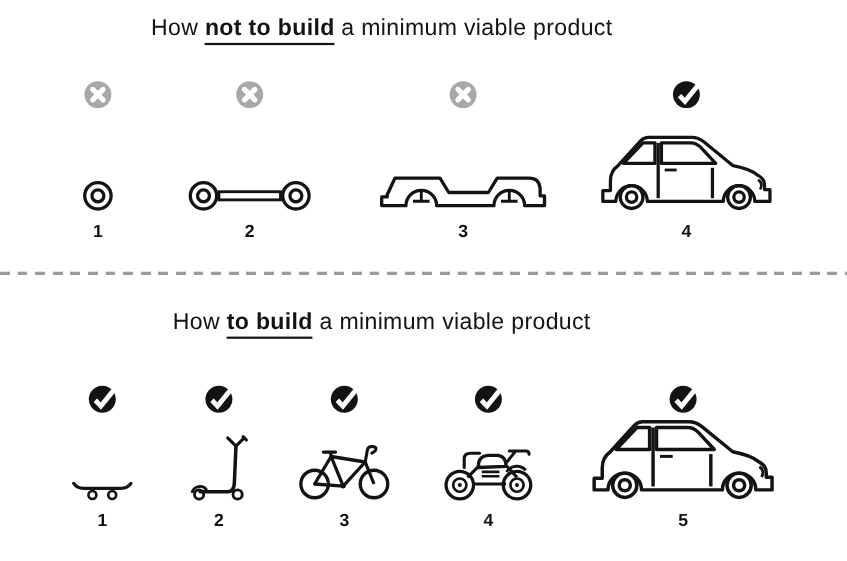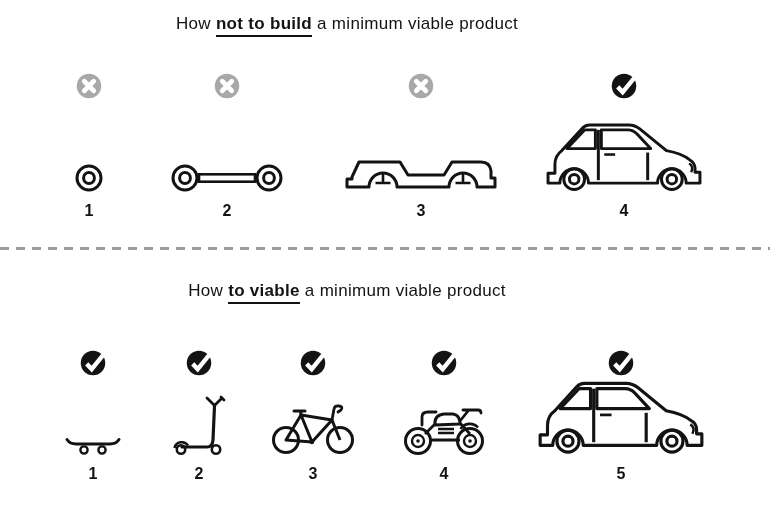--- a/index.html
+++ b/index.html
@@ -2,21 +2,21 @@
 <html><head>
 <meta charset="utf-8">
 <style>
   html,body{margin:0;padding:0;}
   body{
     width:770px;height:510px;position:relative;background:#ffffff;
     font-family:"Liberation Sans", sans-serif;color:#131313;overflow:hidden;
   }
   .title{
     position:absolute;left:0;width:694px;text-align:center;
-    font-size:17px;letter-spacing:.3px;color:#131313;
+    font-size:21px;letter-spacing:.3px;color:#131313;
   }
   .title .em{font-weight:700;border-bottom:2.5px solid #131313;padding-bottom:2px;}
   #title-top{top:14px;}
   #title-bottom{top:281px;}
   .divider{
     position:absolute;top:247px;left:0;width:770px;height:3px;
     background:repeating-linear-gradient(to right,#9b9b9b 0 9px,transparent 9px 16px);
   }
   .col{
     position:absolute;display:flex;flex-direction:column;align-items:center;
@@ -97,21 +97,21 @@
       <circle cx="29.5" cy="60" r="4.8" fill="none" class="ink" stroke-width="3"></circle>
       <circle cx="128.5" cy="60" r="10.5" fill="none" class="ink" stroke-width="3"></circle>
       <circle cx="128.5" cy="60" r="4.8" fill="none" class="ink" stroke-width="3"></circle>
     </svg>
   </div>
   <div class="num">4</div>
 </div>
 
 <div class="divider"></div>
 
-<div class="title" id="title-bottom"><span>How </span><span class="em">to viable</span><span> a minimum viable product</span></div>
+<div class="title" id="title-bottom"><span>How </span><span class="em">to build</span><span> a minimum viable product</span></div>
 
 <div class="col row-bottom" style="left:33px;top:349px;width:120px;">
   <svg class="status" viewBox="0 0 32 32">
     <circle cx="16" cy="16" r="14" fill="#131313"></circle>
     <path d="M8.8,17 L14.5,23 L27.5,7" stroke="#ffffff" stroke-width="5" fill="none"></path>
   </svg>
   <div class="vbox">
     <svg width="58" height="26" viewBox="0 0 58 26">
       <path d="M3,9.5 Q6,14 12,14 L46,14 Q52,14 55,9.5" fill="none" class="ink" stroke-width="3" stroke-linecap="round"></path>
       <circle cx="20" cy="20" r="3.6" fill="none" class="ink" stroke-width="2.4"></circle>

